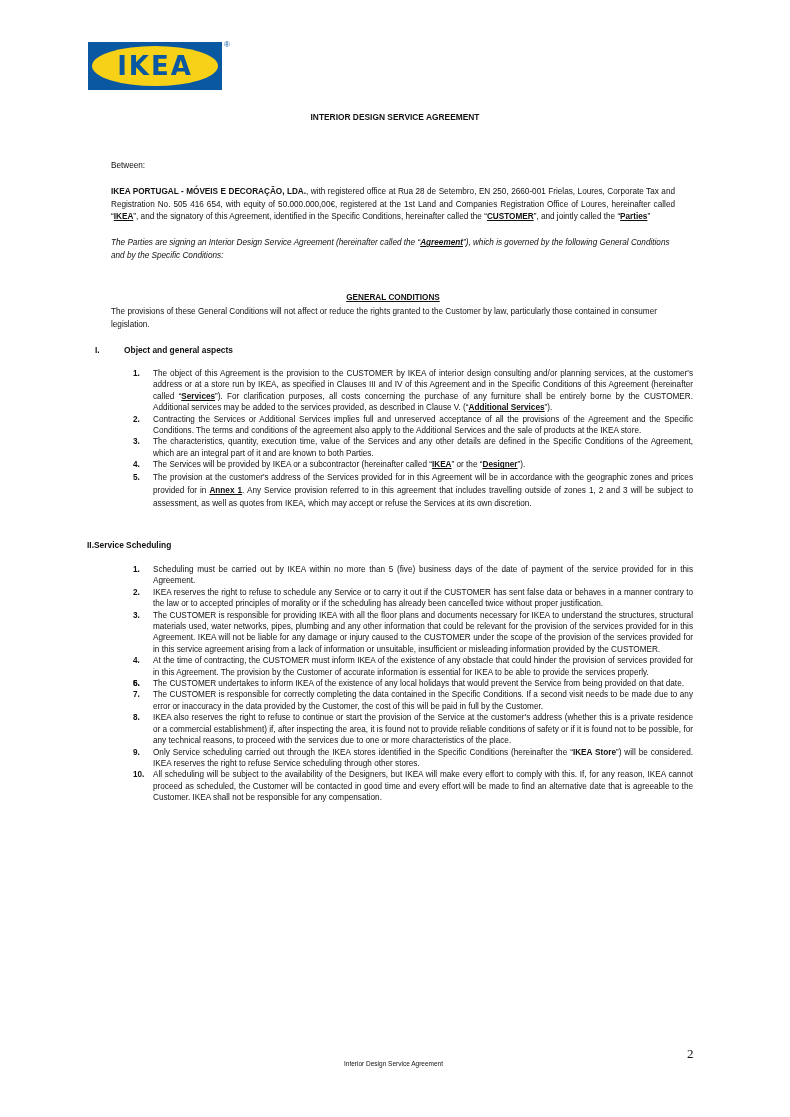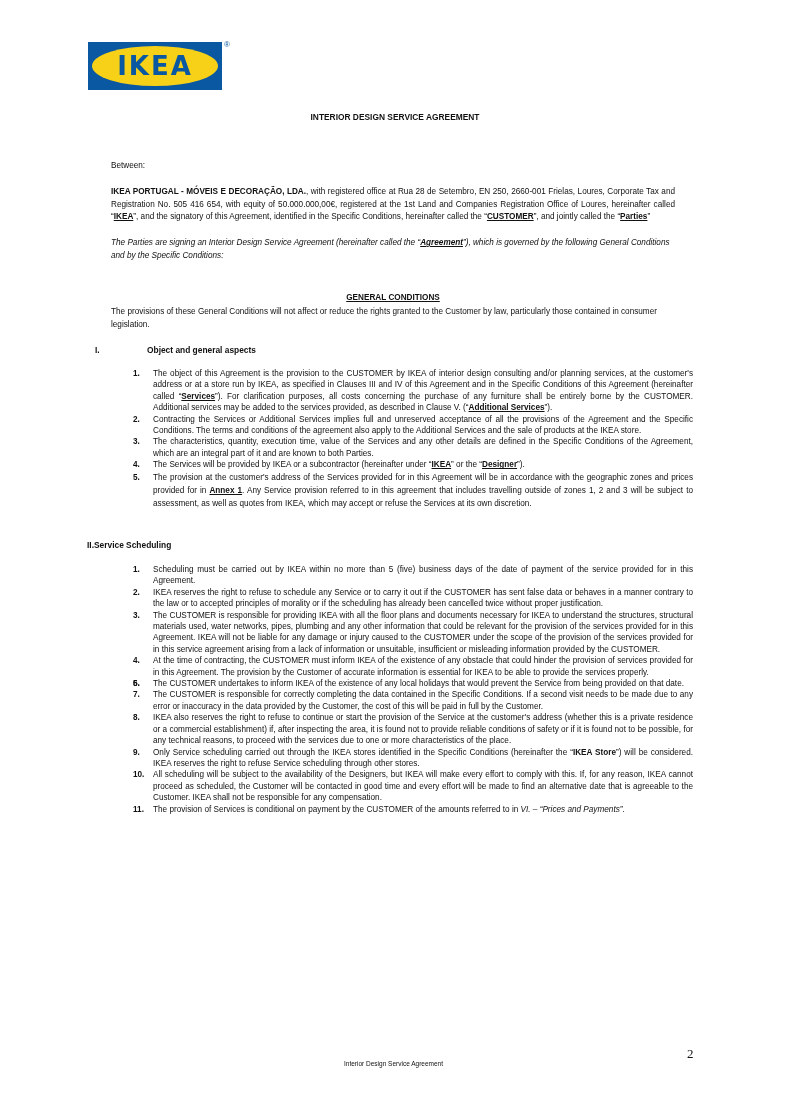--- a/index.html
+++ b/index.html
@@ -50,40 +50,39 @@
 
 <div class="block center" style="top:276px;">
   <p class="bu">GENERAL CONDITIONS</p>
 </div>
 
 <div class="block" style="top:290px;">
   <p>The provisions of these General Conditions will not affect or reduce the rights granted to the Customer by law, particularly those contained in consumer legislation.</p>
 </div>
 
 <div class="sechead" style="left:95px; top:345px;">I.</div>
-<div class="sechead" style="left:147px; top:345px;">Object and general aspects</div>
+<div class="sechead" style="left:124px; top:345px;">Object and general aspects</div>
 
 <ol class="items" style="top:368px;">
   <li><span class="num">1.</span><span>The object of this Agreement is the provision to the CUSTOMER by IKEA of interior design consulting and/or planning services, at the customer's address or at a store run by IKEA, as specified in Clauses III and IV of this Agreement and in the Specific Conditions of this Agreement (hereinafter called “</span><span class="bu">Services</span><span>”). For clarification purposes, all costs concerning the purchase of any furniture shall be entirely borne by the CUSTOMER. Additional services may be added to the services provided, as described in Clause V. (“</span><span class="bu">Additional Services</span><span>”).</span></li>
   <li><span class="num">2.</span><span>Contracting the Services or Additional Services implies full and unreserved acceptance of all the provisions of the Agreement and the Specific Conditions. The terms and conditions of the agreement also apply to the Additional Services and the sale of products at the IKEA store.</span></li>
   <li><span class="num">3.</span><span>The characteristics, quantity, execution time, value of the Services and any other details are defined in the Specific Conditions of the Agreement, which are an integral part of it and are known to both Parties.</span></li>
-  <li><span class="num">4.</span><span>The Services will be provided by IKEA or a subcontractor (hereinafter under “</span><span class="bu">IKEA</span><span>” or the “</span><span class="bu">Designer</span><span>”).</span></li>
+  <li><span class="num">4.</span><span>The Services will be provided by IKEA or a subcontractor (hereinafter called “</span><span class="bu">IKEA</span><span>” or the “</span><span class="bu">Designer</span><span>”).</span></li>
   <li style="line-height:13.4px;"><span class="num">5.</span><span>The provision at the customer's address of the Services provided for in this Agreement will be in accordance with the geographic zones and prices provided for in </span><span class="bu">Annex 1</span><span>. Any Service provision referred to in this agreement that includes travelling outside of zones 1, 2 and 3 will be subject to assessment, as well as quotes from IKEA, which may accept or refuse the Services at its own discretion.</span></li>
 </ol>
 
 <div class="sechead" style="left:87px; top:540px;">II.Service Scheduling</div>
 
 <ol class="items" style="top:564px;">
   <li><span class="num">1.</span><span>Scheduling must be carried out by IKEA within no more than 5 (five) business days of the date of payment of the service provided for in this Agreement.</span></li>
   <li><span class="num">2.</span><span>IKEA reserves the right to refuse to schedule any Service or to carry it out if the CUSTOMER has sent false data or behaves in a manner contrary to the law or to accepted principles of morality or if the scheduling has already been cancelled twice without proper justification.</span></li>
   <li><span class="num">3.</span><span>The CUSTOMER is responsible for providing IKEA with all the floor plans and documents necessary for IKEA to understand the structures, structural materials used, water networks, pipes, plumbing and any other information that could be relevant for the provision of the services provided for in this Agreement. IKEA will not be liable for any damage or injury caused to the CUSTOMER under the scope of the provision of the services provided for in this service agreement arising from a lack of information or unsuitable, insufficient or misleading information provided by the CUSTOMER.</span></li>
   <li><span class="num">4.</span><span>At the time of contracting, the CUSTOMER must inform IKEA of the existence of any obstacle that could hinder the provision of services provided for in this Agreement. The provision by the Customer of accurate information is essential for IKEA to be able to provide the services properly.</span></li>
   <li><span class="num">5.</span></li>
   <li><span class="num">6.</span><span>The CUSTOMER undertakes to inform IKEA of the existence of any local holidays that would prevent the Service from being provided on that date.</span></li>
   <li><span class="num">7.</span><span>The CUSTOMER is responsible for correctly completing the data contained in the Specific Conditions. If a second visit needs to be made due to any error or inaccuracy in the data provided by the Customer, the cost of this will be paid in full by the Customer.</span></li>
   <li><span class="num">8.</span><span>IKEA also reserves the right to refuse to continue or start the provision of the Service at the customer's address (whether this is a private residence or a commercial establishment) if, after inspecting the area, it is found not to provide reliable conditions of safety or if it is found not to be possible, for any technical reasons, to proceed with the services due to one or more characteristics of the place.</span></li>
   <li><span class="num">9.</span><span>Only Service scheduling carried out through the IKEA stores identified in the Specific Conditions (hereinafter the “</span><span class="b">IKEA Store</span><span>”) will be considered. IKEA reserves the right to refuse Service scheduling through other stores.</span></li>
   <li><span class="num">10.</span><span>All scheduling will be subject to the availability of the Designers, but IKEA will make every effort to comply with this. If, for any reason, IKEA cannot proceed as scheduled, the Customer will be contacted in good time and every effort will be made to find an alternative date that is agreeable to the Customer. IKEA shall not be responsible for any compensation.</span></li>
-  <li><span class="num">11.</span><span>The provision of Services is conditional on payment by the CUSTOMER of the amounts referred to in </span><i>VI. – “Prices and Payments”</i><span>.</span></li>
 </ol>
 
 <div class="pagenum">2</div>
 <div class="footer">Interior Design Service Agreement</div>
 
 </body></html>

